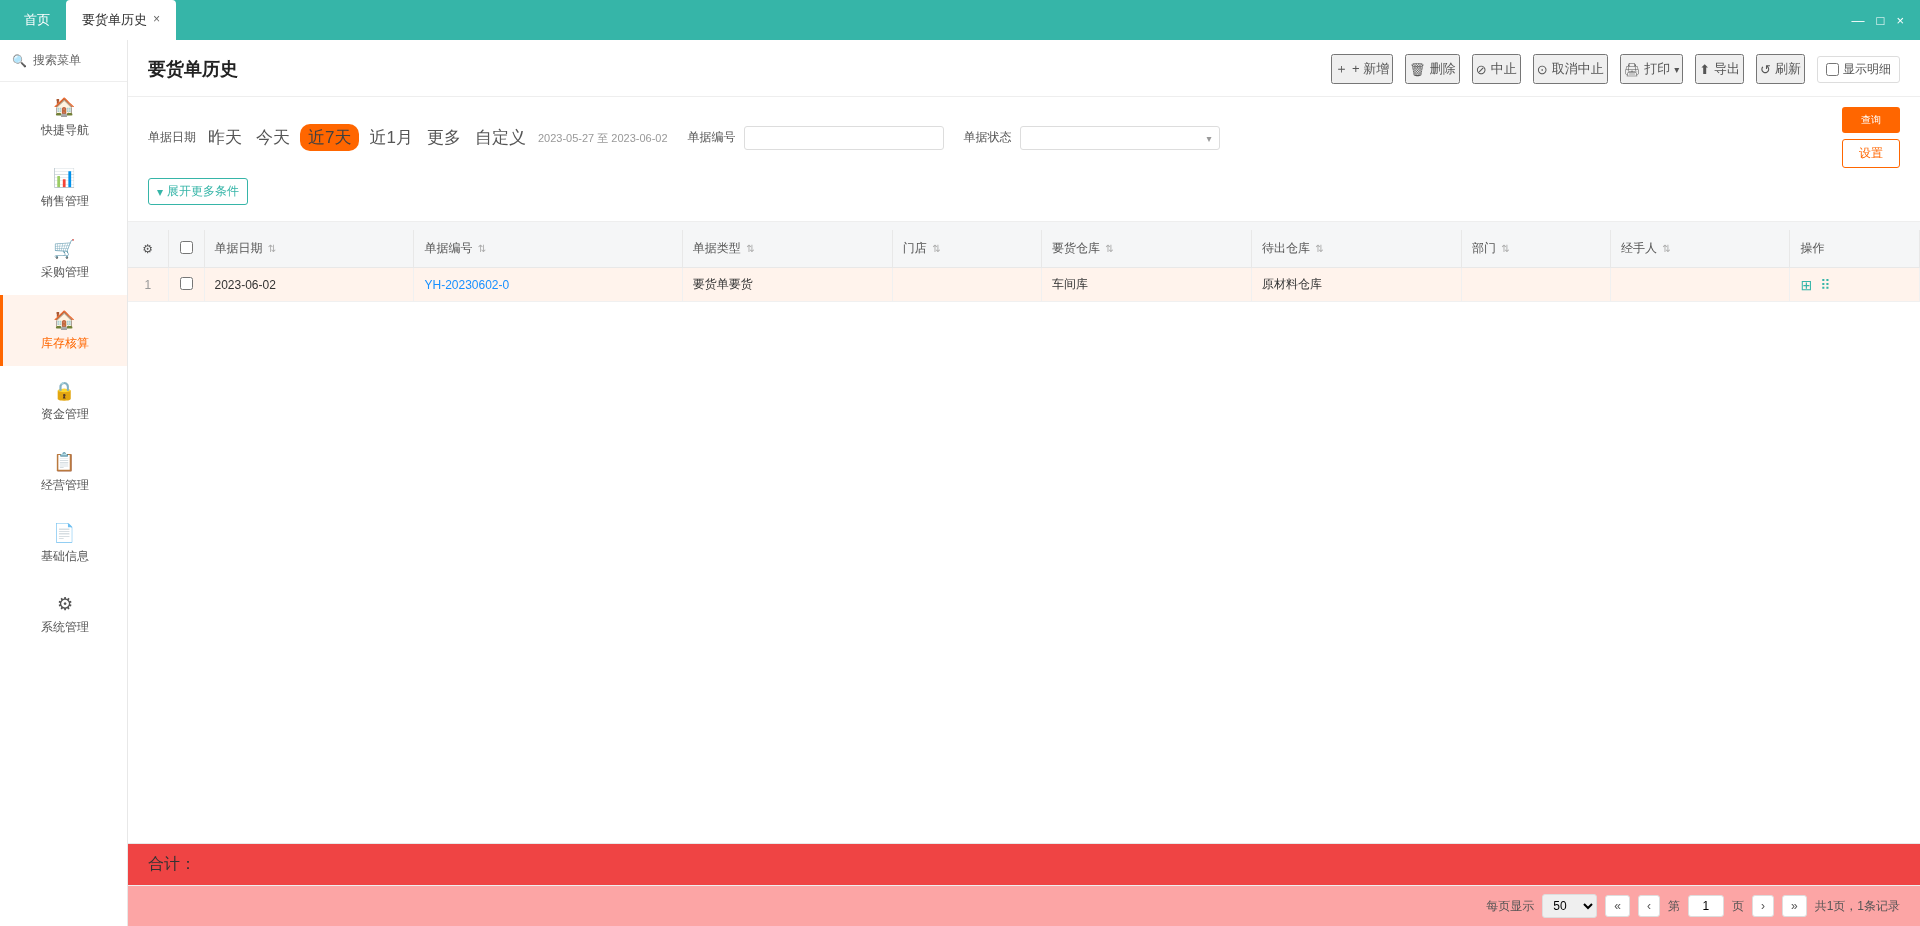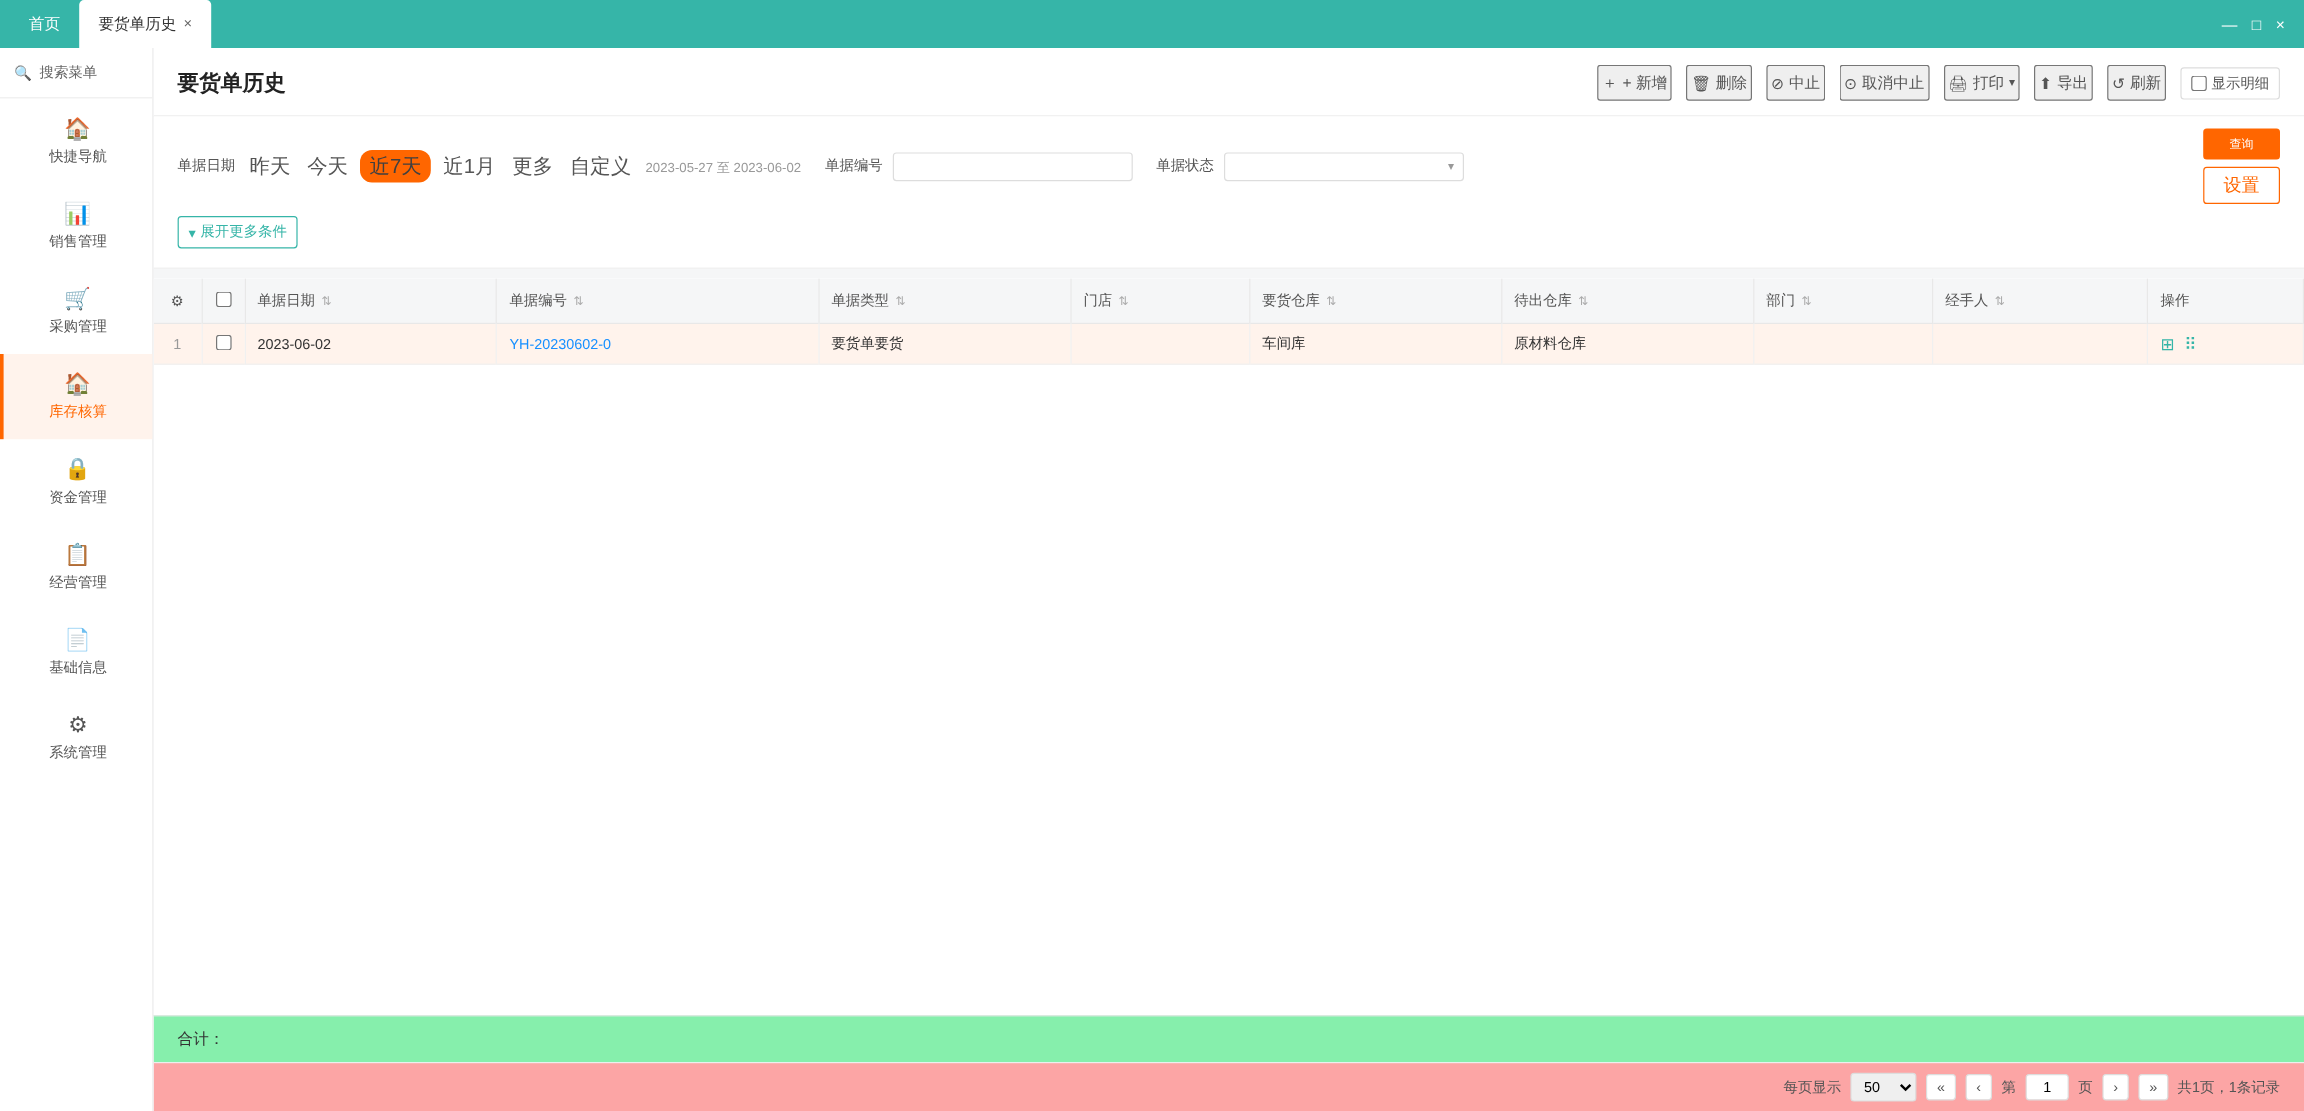--- a/index.html
+++ b/index.html
@@ -150,21 +150,21 @@
       cursor: pointer;
       font-size: 10px;
     }
     .btn-outline {
       background: white;
       color: #f60;
       border: 1px solid #f60;
       padding: 5px 16px;
       border-radius: 3px;
       cursor: pointer;
-      font-size: 15px;
+      font-size: 12px;
     }
     .display-cell-btn {
       display: flex;
       align-items: center;
       gap: 4px;
       font-size: 12px;
       color: #555;
       cursor: pointer;
       border: 1px solid #ddd;
       padding: 4px 8px;
@@ -305,23 +305,23 @@
       border-right: 1px solid #f0f0f0;
     }
     tbody td:first-child { text-align: center; color: #999; }
     tbody td.check-col { text-align: center; }
     .link-text { color: #1890ff; cursor: pointer; text-decoration: none; }
     .action-icons { display: flex; gap: 8px; }
     .action-icon { cursor: pointer; color: #36b5a8; font-size: 14px; }
 
     
     .table-footer {
-      background: #86efac;
+      background: #ef4444;
       padding: 10px 20px;
-      font-size: 13px;
+      font-size: 16px;
       color: #333;
       border-top: 1px solid #e8e8e8;
       flex-shrink: 0;
     }
 
     
     .pagination-bar {
       background: #fca5a5;
       border-top: 1px solid #eee;
       padding: 8px 20px;

